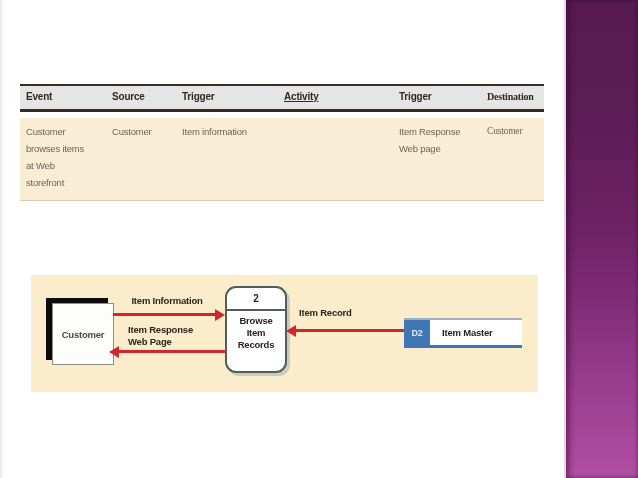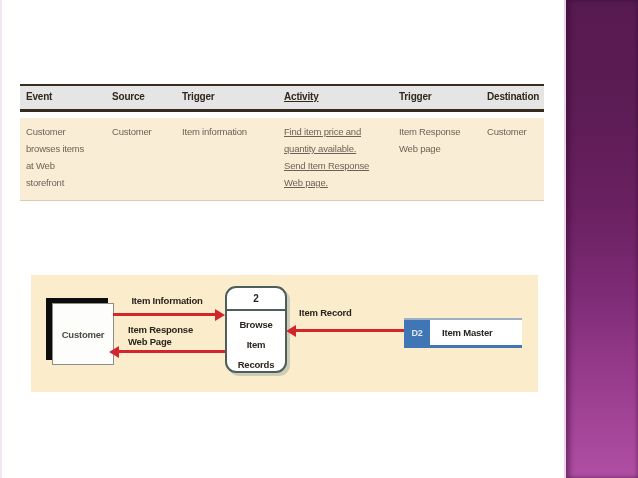--- a/index.html
+++ b/index.html
@@ -65,21 +65,21 @@
   }
   .td {
     position: absolute; top: 5px;
     font-size: 9.5px; line-height: 17px; color: #6e6255;
   }
   .c0 { left: 6px; }
   .c1 { left: 92px; text-align: right; }
   .c2 { left: 162px; }
   .c3 { left: 264px; text-decoration: underline; }
   .c4 { left: 379px; }
-  .c5 { left: 467px; }
+  .c5 { left: 467px; font-family: Liberation Serif, serif; }
 
   
   .diagram {
     position: absolute; left: 31px; top: 275px; width: 507px; height: 117px;
     background: #fbeccc;
   }
 
   
   .entity {
     position: absolute; left: 15px; top: 23px; width: 70px; height: 69px;
@@ -107,21 +107,21 @@
     box-shadow: 3px 3px 0 rgba(144, 168, 160, 0.45);
     box-sizing: border-box;
   }
   .process .p-num {
     height: 21px; line-height: 21px; text-align: center;
     font-size: 10px; font-weight: bold; color: #2b241c;
     border-bottom: 2px solid #4e5e5a;
   }
   .process .p-label {
     margin-top: 4px; text-align: center;
-    font-size: 9.5px; font-weight: bold; line-height: 20px; color: #2b241c;
+    font-size: 9.5px; font-weight: bold; line-height: 12px; color: #2b241c;
   }
 
   
   .datastore {
     position: absolute; left: 373px; top: 43px; width: 118px; height: 31px;
   }
   .datastore .ds-top {
     position: absolute; left: 0; top: 0; width: 100%; height: 2px;
     background: #9fb0c2;
   }
@@ -192,24 +192,20 @@
     <span class="th c5">Destination</span>
   </div>
   <div class="rule-thick"></div>
   <div class="tbody-band">
     <div class="td pre c0">Customer
 browses items
 at Web
 storefront</div>
     <div class="td pre c1">Customer</div>
     <div class="td pre c2">Item information</div>
-    <div class="td pre c3">Find item price and
-quantity available.
-Send Item Response
-Web page.</div>
     <div class="td pre c4">Item Response
 Web page</div>
     <div class="td pre c5">Customer</div>
   </div>
 </div>
 
 <div class="diagram">
 
   <div class="entity">
     <div class="shadow"></div>

